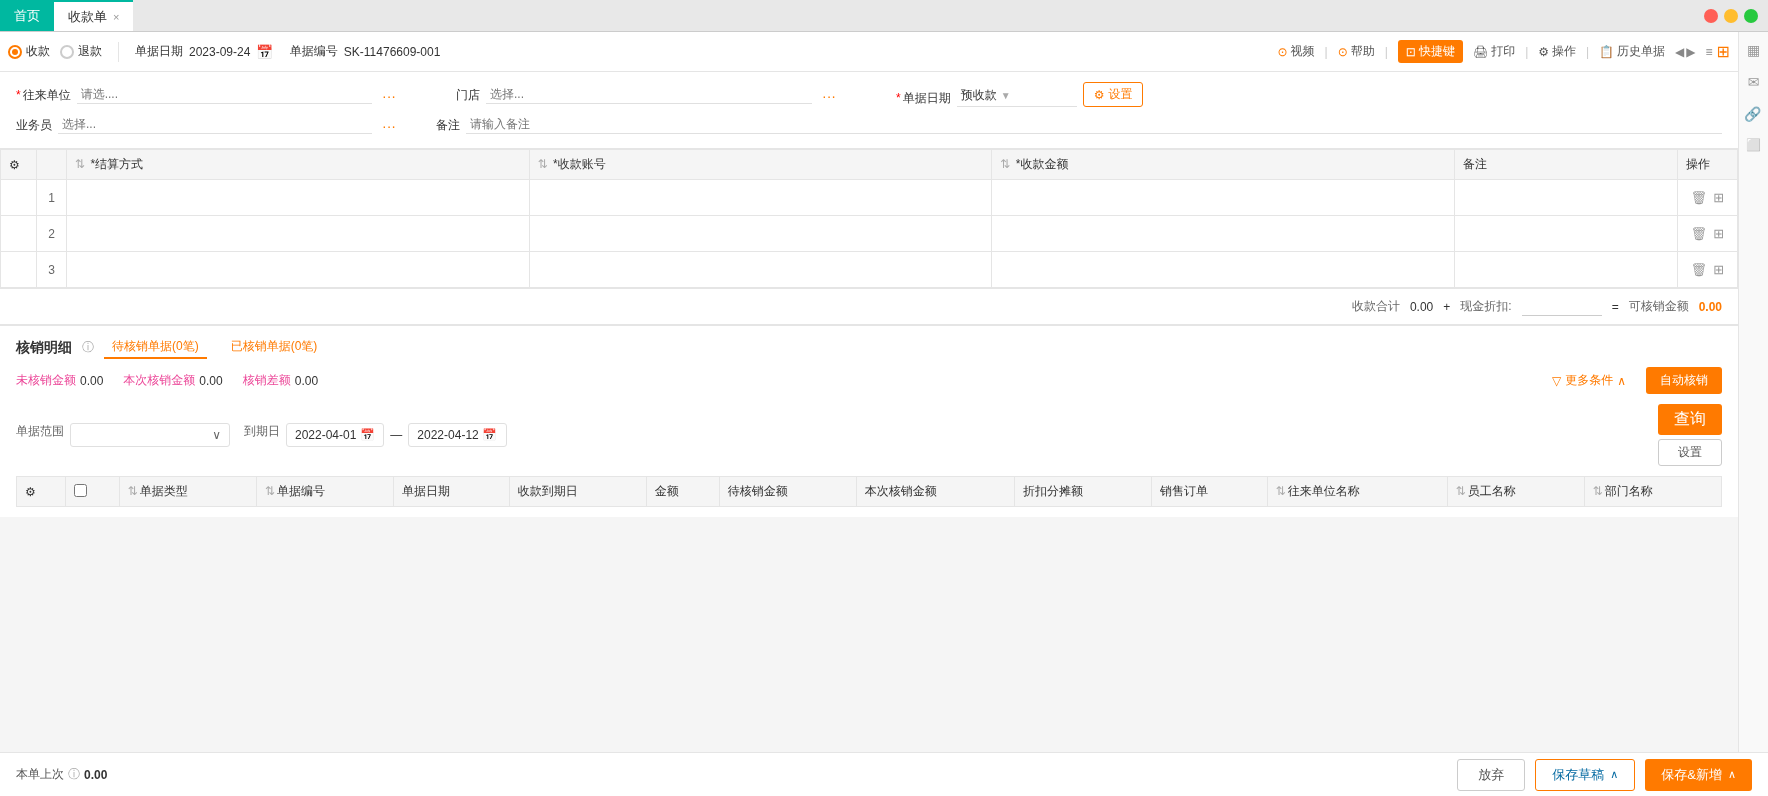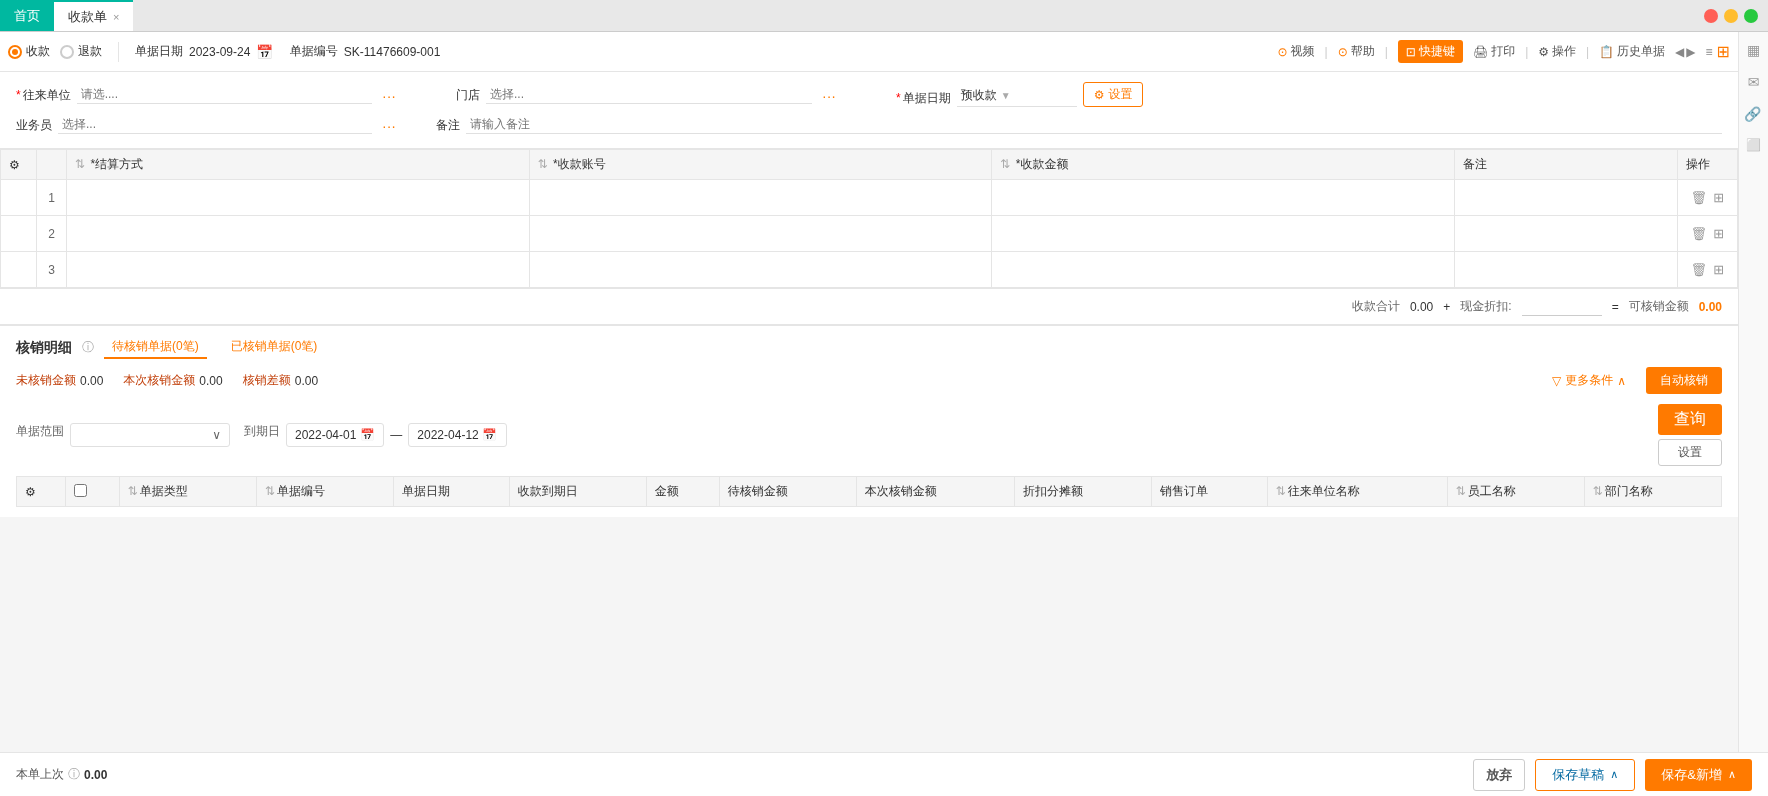--- a/index.html
+++ b/index.html
@@ -132,21 +132,21 @@
     .tab-links { display: flex; gap: 16px; }
     .tab-link {
       padding: 2px 8px; font-size: 12px; cursor: pointer;
       color: #ff7a00; border-bottom: 2px solid transparent;
     }
     .tab-link.active { border-bottom-color: #ff7a00; }
 
     
     .stats-row { display: flex; align-items: center; gap: 20px; margin-bottom: 10px; font-size: 12px; }
     .stat-item { display: flex; align-items: center; gap: 4px; }
-    .stat-label { color: #c2410c; }
+    .stat-label { color: #ec4899; }
     .stat-value { color: #333; }
     .filter-btn {
       margin-left: auto; display: flex; align-items: center; gap: 4px;
       color: #ff7a00; cursor: pointer; font-size: 12px;
     }
     .auto-btn {
       background: #ff7a00; color: #fff; border: none;
       padding: 5px 14px; border-radius: 3px; cursor: pointer; font-size: 12px;
     }
 
@@ -194,21 +194,21 @@
       background: #fff; border-top: 1px solid #e5e5e5;
       padding: 8px 16px;
       display: flex; align-items: center; gap: 10px; height: 44px;
     }
     .footer-left { display: flex; align-items: center; gap: 4px; font-size: 12px; color: #555; }
     .footer-info-icon { color: #aaa; cursor: pointer; }
     .footer-value { font-weight: bold; color: #333; }
     .footer-btns { margin-left: auto; display: flex; gap: 10px; }
     .btn-discard {
       border: 1px solid #ccc; background: #fff; color: #555;
-      padding: 6px 12px; border-radius: 3px; cursor: pointer; font-size: 13px; font-weight: bold;
+      padding: 6px 20px; border-radius: 3px; cursor: pointer; font-size: 13px;
     }
     .btn-save-draft {
       border: 1px solid #ff7a00; background: #fff; color: #0369a1;
       padding: 6px 16px; border-radius: 3px; cursor: pointer; font-size: 13px;
       display: flex; align-items: center; gap: 6px;
     }
     .btn-save-new {
       background: #ff7a00; color: #fff; border: none;
       padding: 6px 16px; border-radius: 3px; cursor: pointer; font-size: 13px;
       display: flex; align-items: center; gap: 6px;

